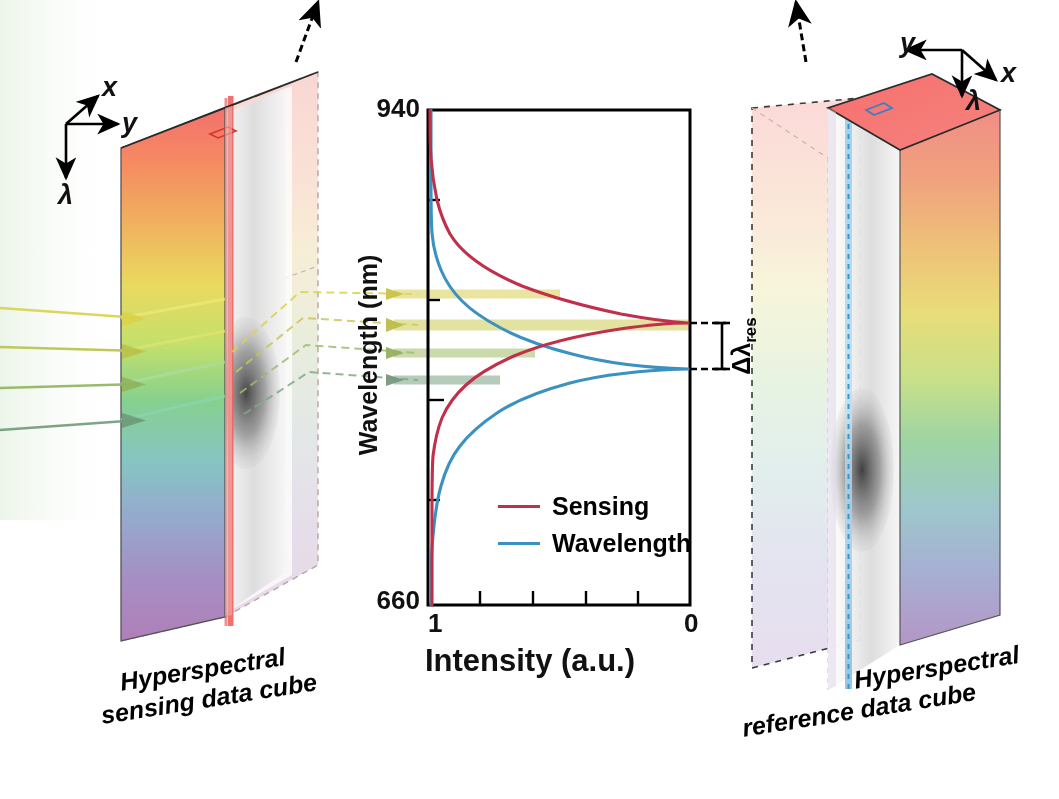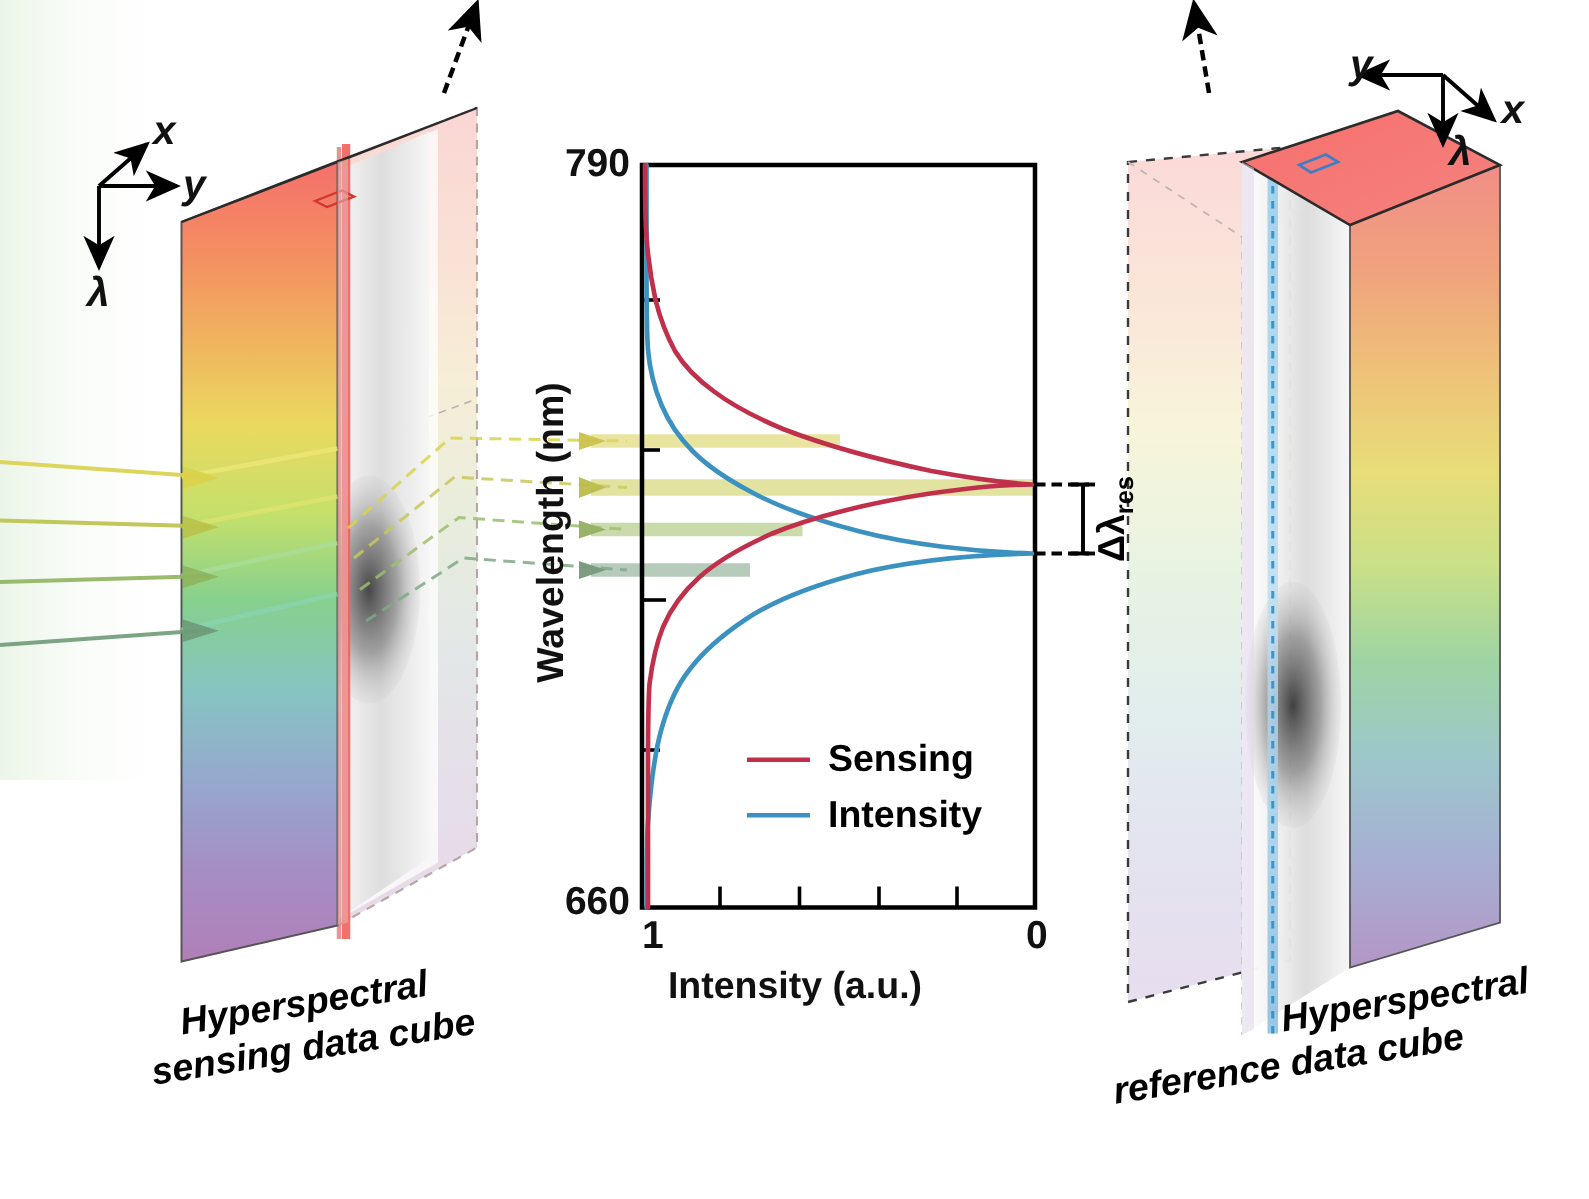--- a/index.html
+++ b/index.html
@@ -248,36 +248,36 @@
     <g stroke="#000" stroke-width="3" stroke-dasharray="7 4" fill="none" marker-end="url(#ahBlack)">
       <path d="M296,62 L318,2"></path>
       <path d="M806,62 L796,2"></path>
     </g>
   </svg>
 
 
   <div class="lbl" style="left:368px;top:355px;font-size:25px;font-weight:700;
               transform:translate(-50%,-50%) rotate(-90deg);transform-origin:center;">Wavelength (nm)</div>
 
-  <div class="lbl" style="left:420px;top:93px;font-size:26px;font-weight:700;transform:translateX(-100%);">790</div>
+  <div class="lbl" style="left:420px;top:93px;font-size:26px;font-weight:700;transform:translateX(-100%);">940</div>
   <div class="lbl" style="left:420px;top:585px;font-size:26px;font-weight:700;transform:translateX(-100%);">660</div>
 
   <div class="lbl" style="left:428px;top:608px;font-size:26px;font-weight:700;">1</div>
   <div class="lbl" style="left:684px;top:608px;font-size:26px;font-weight:700;">0</div>
 
-  <div class="lbl" style="left:530px;top:643px;font-size:25px;font-weight:700;transform:translateX(-50%);">Intensity (a.u.)</div>
+  <div class="lbl" style="left:530px;top:643px;font-size:31px;font-weight:700;transform:translateX(-50%);">Intensity (a.u.)</div>
 
   <div class="abs" style="left:498px;top:492px;">
     <div style="display:flex;align-items:center;gap:12px;margin-bottom:8px;">
       <span style="display:inline-block;width:42px;height:3px;background:#c0304a;"></span>
       <span style="font-size:25px;font-weight:700;">Sensing</span>
     </div>
     <div style="display:flex;align-items:center;gap:12px;">
       <span style="display:inline-block;width:42px;height:3px;background:#3b92c0;"></span>
-      <span style="font-size:25px;font-weight:700;">Intensity</span>
+      <span style="font-size:25px;font-weight:700;">Wavelength</span>
     </div>
   </div>
 
   <div class="abs" style="left:744px;top:346px;transform:translate(-50%,-50%) rotate(-90deg);
               white-space:nowrap;font-size:25px;font-weight:700;">
     <span>Δλ</span><span style="font-size:17px;vertical-align:sub;">res</span>
   </div>
 
   <div class="lbl axis-italic" style="left:102px;top:72px;font-size:27px;">x</div>
   <div class="lbl axis-italic" style="left:122px;top:108px;font-size:27px;">y</div>

